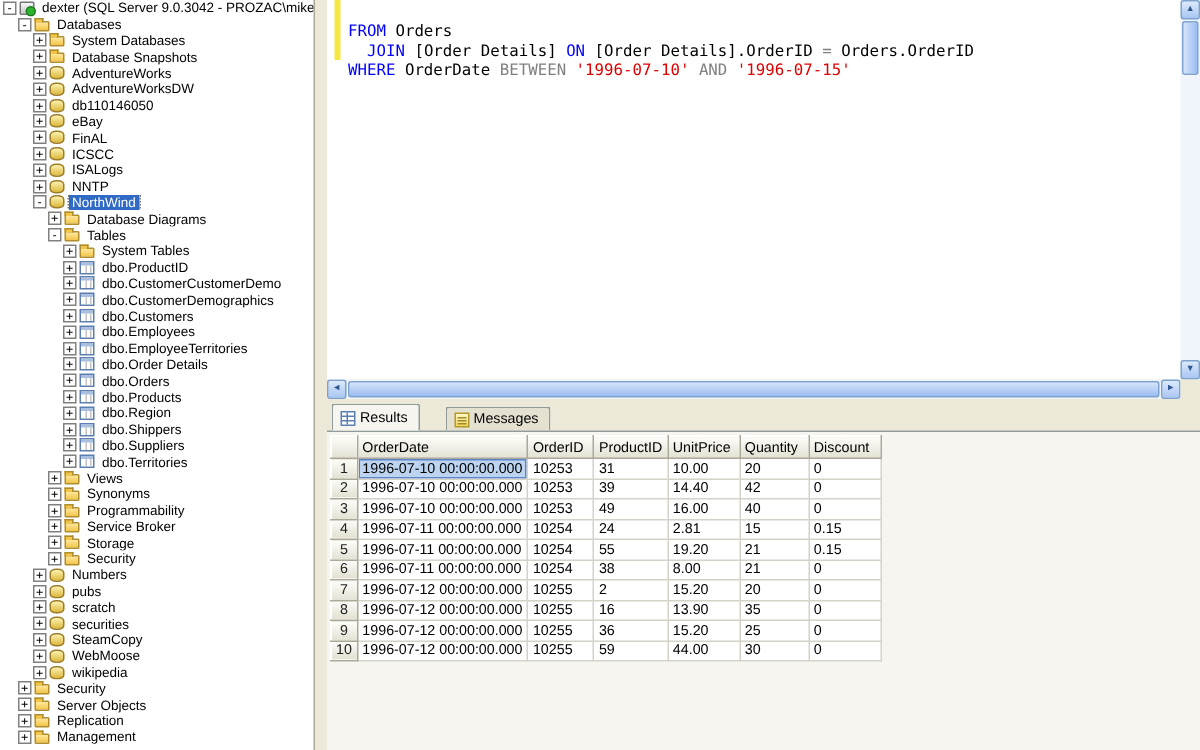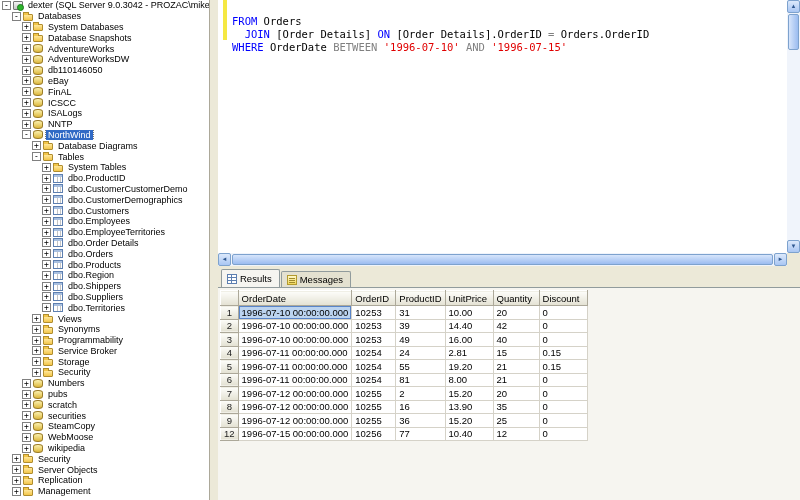--- a/index.html
+++ b/index.html
@@ -44,21 +44,21 @@
   .vthumb{width:11px;height:36px;background:linear-gradient(90deg,#d7e5fb,#9bbcf0);
     border:1px solid #7da2ce;border-radius:2px;margin-top:1px}
   .hscroll-row{height:13px;display:flex}
   .hscroll{flex:1;background:#f0f4fb;display:flex;align-items:center}
   .hthumb{height:11px;flex:1;margin:0 1px;background:linear-gradient(#d7e5fb,#9bbcf0);
     border:1px solid #7da2ce;border-radius:2px}
   .corner{width:13px;background:#ece9d8}
 
   
   .results{flex:1;background:#ece9d8;display:flex;flex-direction:column;padding-top:3px;min-height:0}
-  .tabsrow{height:18px;display:flex;align-items:flex-end;padding-left:3px;gap:1px}
+  .tabsrow{height:18px;display:flex;align-items:flex-end;padding-left:3px;gap:17px}
   .tab{display:flex;align-items:center;gap:3px;font-size:9.5px;padding:2px 7px 2px 5px;
     border:1px solid #919b9c;border-bottom:none;background:#e4e1d0;color:#000;height:16px;border-radius:2px 2px 0 0}
   .tab.active{background:#f6f5f0;height:18px;position:relative;z-index:2}
   .tabicon{width:10px;height:10px;display:inline-block;position:relative}
   .tabicon.results{background:#fff;border:1px solid #5d7fb0}
   .tabicon.results::before{content:"";position:absolute;left:0;right:0;top:2px;height:1px;background:#5d7fb0;box-shadow:0 3px 0 #5d7fb0}
   .tabicon.results::after{content:"";position:absolute;top:0;bottom:0;left:3px;width:1px;background:#5d7fb0}
   .tabicon.messages{background:linear-gradient(#fff8c8,#f2d85a);border:1px solid #b39a2e}
   .tabicon.messages::before{content:"";position:absolute;left:1px;right:1px;top:2px;height:1px;background:#a08a2c;box-shadow:0 2px 0 #a08a2c,0 4px 0 #a08a2c}
   .grid-area{flex:1;background:#f6f5f0;border-top:1px solid #919b9c;padding:2px;overflow:hidden}
@@ -414,21 +414,21 @@
                 <td>10254</td>
                 <td>55</td>
                 <td>19.20</td>
                 <td>21</td>
                 <td>0.15</td>
               </tr>
               <tr>
                 <td class="rownum">6</td>
                 <td>1996-07-11 00:00:00.000</td>
                 <td>10254</td>
-                <td>81</td>
+                <td>38</td>
                 <td>8.00</td>
                 <td>21</td>
                 <td>0</td>
               </tr>
               <tr>
                 <td class="rownum">7</td>
                 <td>1996-07-12 00:00:00.000</td>
                 <td>10255</td>
                 <td>2</td>
                 <td>15.20</td>
@@ -447,26 +447,26 @@
               <tr>
                 <td class="rownum">9</td>
                 <td>1996-07-12 00:00:00.000</td>
                 <td>10255</td>
                 <td>36</td>
                 <td>15.20</td>
                 <td>25</td>
                 <td>0</td>
               </tr>
               <tr>
-                <td class="rownum">12</td>
-                <td>1996-07-15 00:00:00.000</td>
-                <td>10256</td>
-                <td>77</td>
-                <td>10.40</td>
-                <td>12</td>
+                <td class="rownum">10</td>
+                <td>1996-07-12 00:00:00.000</td>
+                <td>10255</td>
+                <td>59</td>
+                <td>44.00</td>
+                <td>30</td>
                 <td>0</td>
               </tr>
             </tbody>
         </table>
       </div>
     </div>
 
   </div>
 </div>
 

